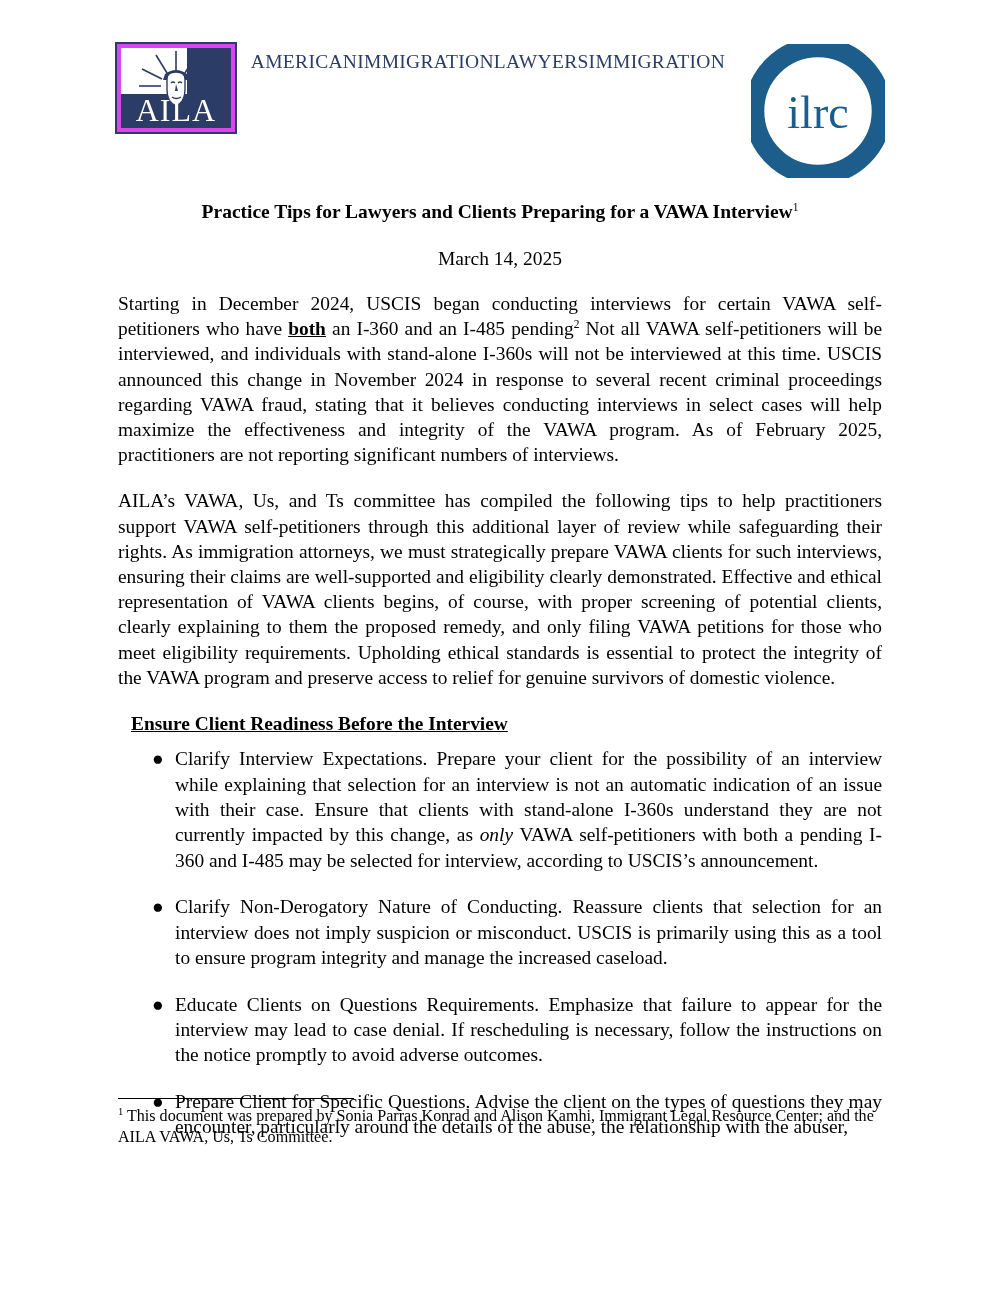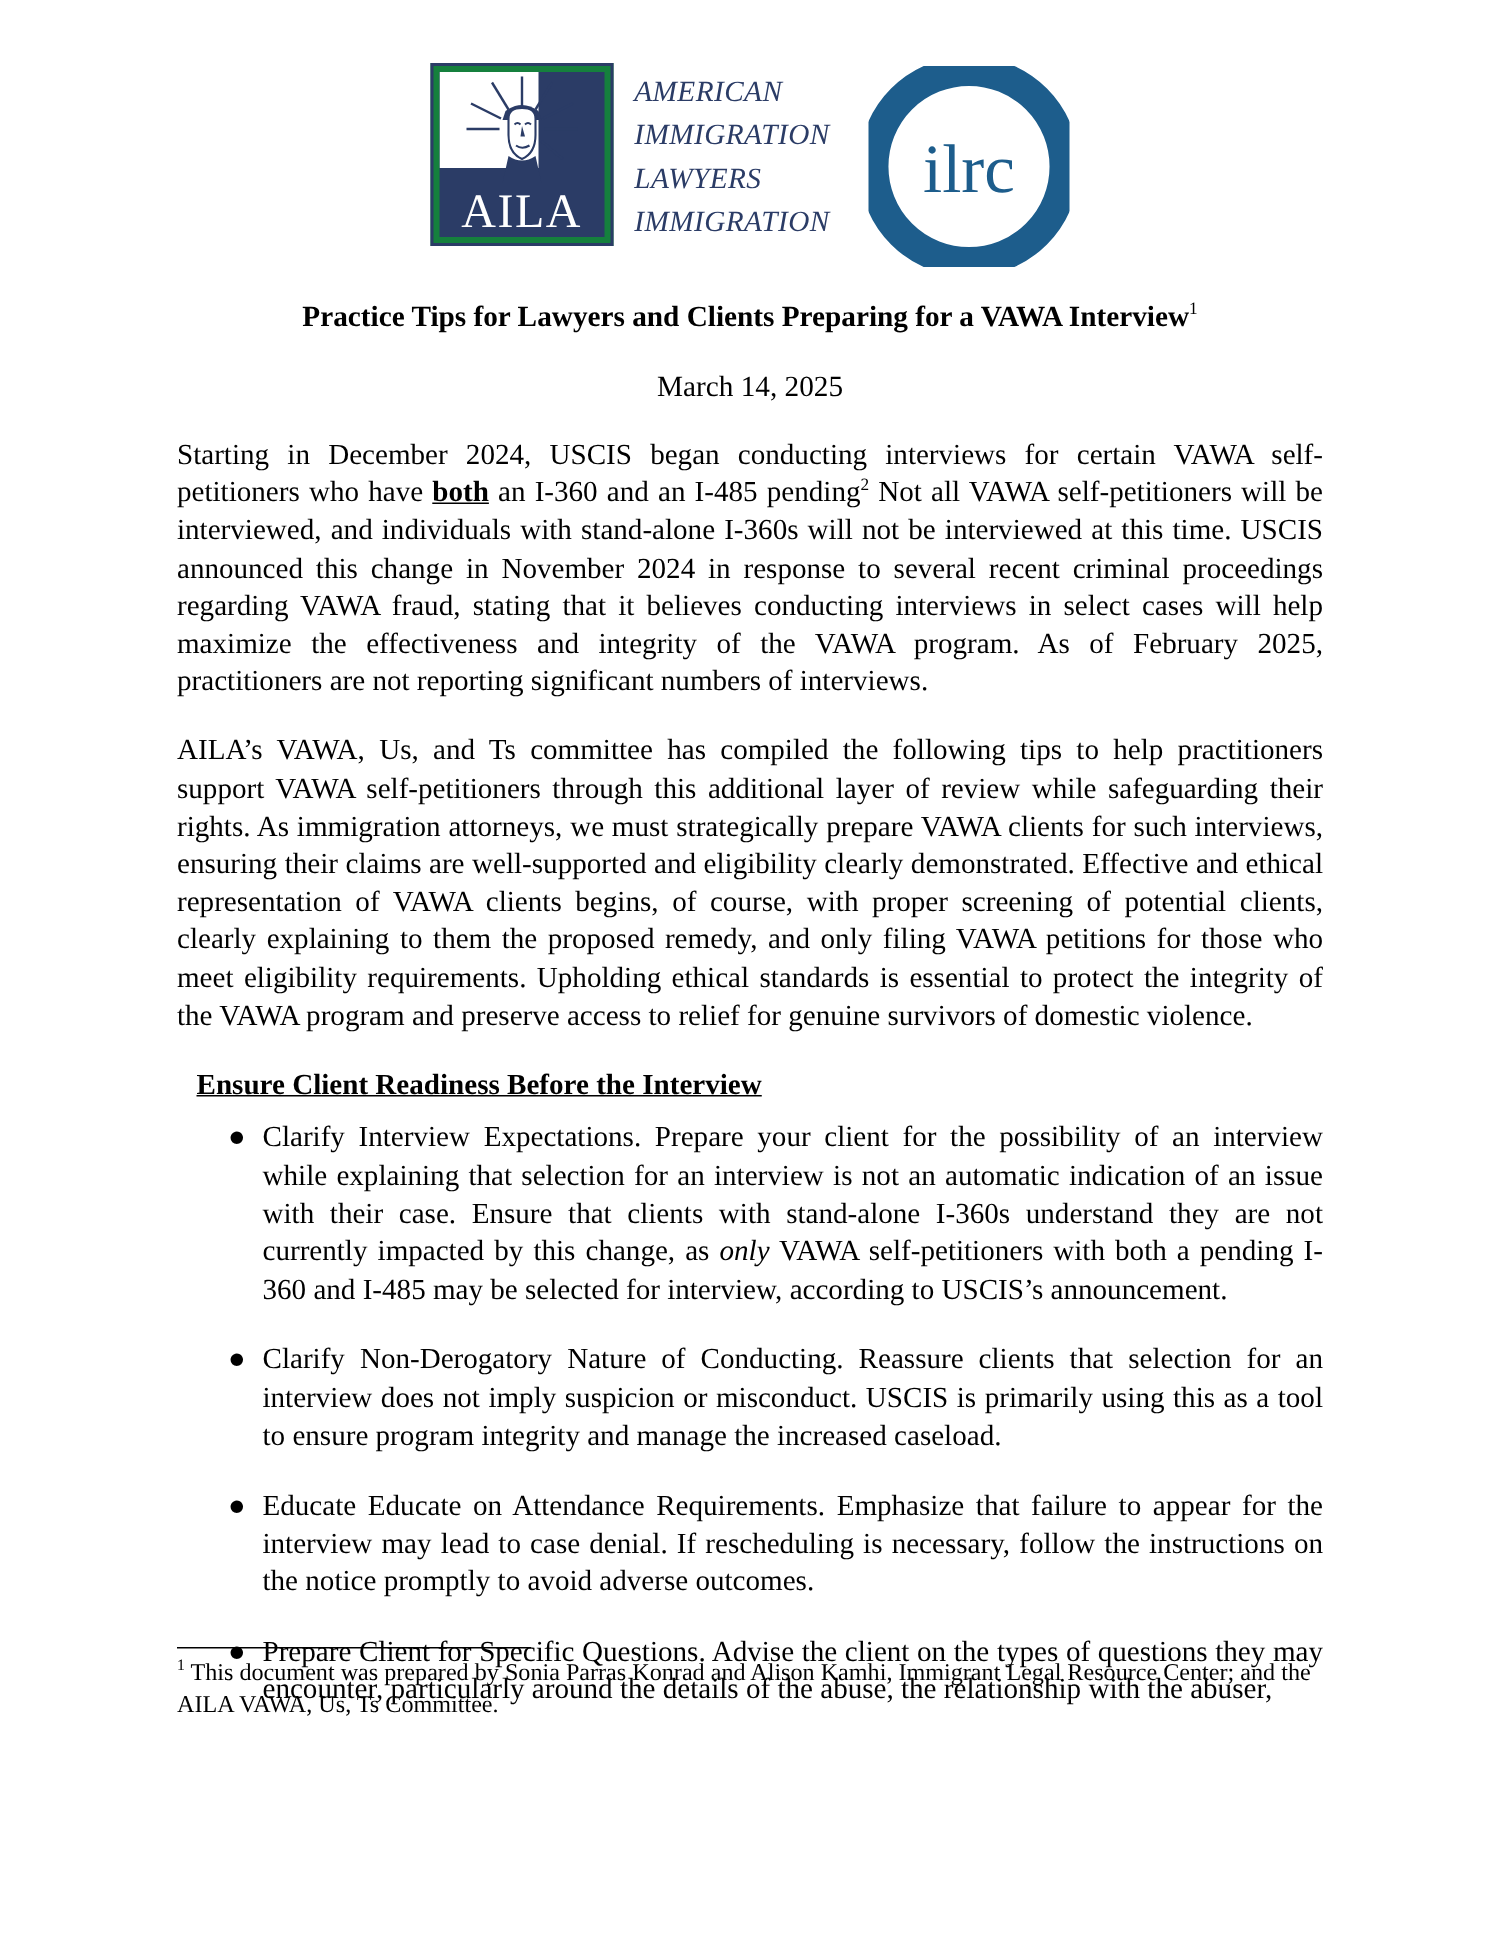--- a/index.html
+++ b/index.html
@@ -33,24 +33,24 @@
     gap: 26px;
   }
   .aila-logo-group {
     display: flex;
     align-items: flex-start;
     gap: 14px;
   }
   .aila-mark {
     position: relative;
     width: 122px;
-    height: 122px;
+    height: 92px;
     border: 2px solid #2b3c66;
     box-sizing: border-box;
-    background: #15803d;
+    background: #d946ef;
     padding: 4px;
   }
   .aila-mark-inner {
     position: relative;
     width: 100%;
     height: 100%;
     background: #2b3c66;
     overflow: hidden;
   }
   .aila-white-box {
@@ -75,24 +75,22 @@
     width: 100%;
     text-align: center;
     color: #ffffff;
     font-family: "Liberation Serif", serif;
     font-size: 32px;
     letter-spacing: 1px;
     line-height: 1;
   }
   .aila-text-lines {
     display: flex;
-    flex-direction: column;
     justify-content: flex-start;
     padding-top: 5px;
-    font-style: italic;
   }
   .aila-text-lines span {
     color: #2b3c66;
     font-family: "Liberation Serif", serif;
     font-size: 19.5px;
     line-height: 29px;
     letter-spacing: 0.3px;
     white-space: nowrap;
   }
   .ilrc-mark {
@@ -288,21 +286,21 @@
     <h2 class="section-head">Ensure Client Readiness Before the Interview</h2>
 
     <ul class="tips">
       <li>
         <span class="dot">●</span><span class="b">Clarify Interview Expectations</span><span>. Prepare your client for the possibility of an interview while explaining that selection for an interview is not an automatic indication of an issue with their case. Ensure that clients with stand-alone I-360s understand they are not currently impacted by this change, as </span><span class="i">only</span><span> VAWA self-petitioners with both a pending I-360 and I-485 may be selected for interview, according to USCIS’s announcement.</span>
       </li>
       <li>
         <span class="dot">●</span><span class="b">Clarify Non-Derogatory Nature of Conducting</span><span>. Reassure clients that selection for an interview does not imply suspicion or misconduct. USCIS is primarily using this as a tool to ensure program integrity and manage the increased caseload.</span>
       </li>
       <li>
-        <span class="dot">●</span><span class="b">Educate Educate on Attendance Requirements</span><span>. Emphasize that failure to appear for the interview may lead to case denial. If rescheduling is necessary, follow the instructions on the notice promptly to avoid adverse outcomes.</span>
+        <span class="dot">●</span><span class="b">Educate Clients on Questions Requirements</span><span>. Emphasize that failure to appear for the interview may lead to case denial. If rescheduling is necessary, follow the instructions on the notice promptly to avoid adverse outcomes.</span>
       </li>
       <li>
         <span class="dot">●</span><span class="b">Prepare Client for Specific Questions</span><span>. Advise the client on the types of questions they may encounter, particularly around the details of the abuse, the relationship with the abuser,</span>
       </li>
     </ul>
   </div>
 
   <div class="footnotes">
     <div class="fn-rule"></div>
 

